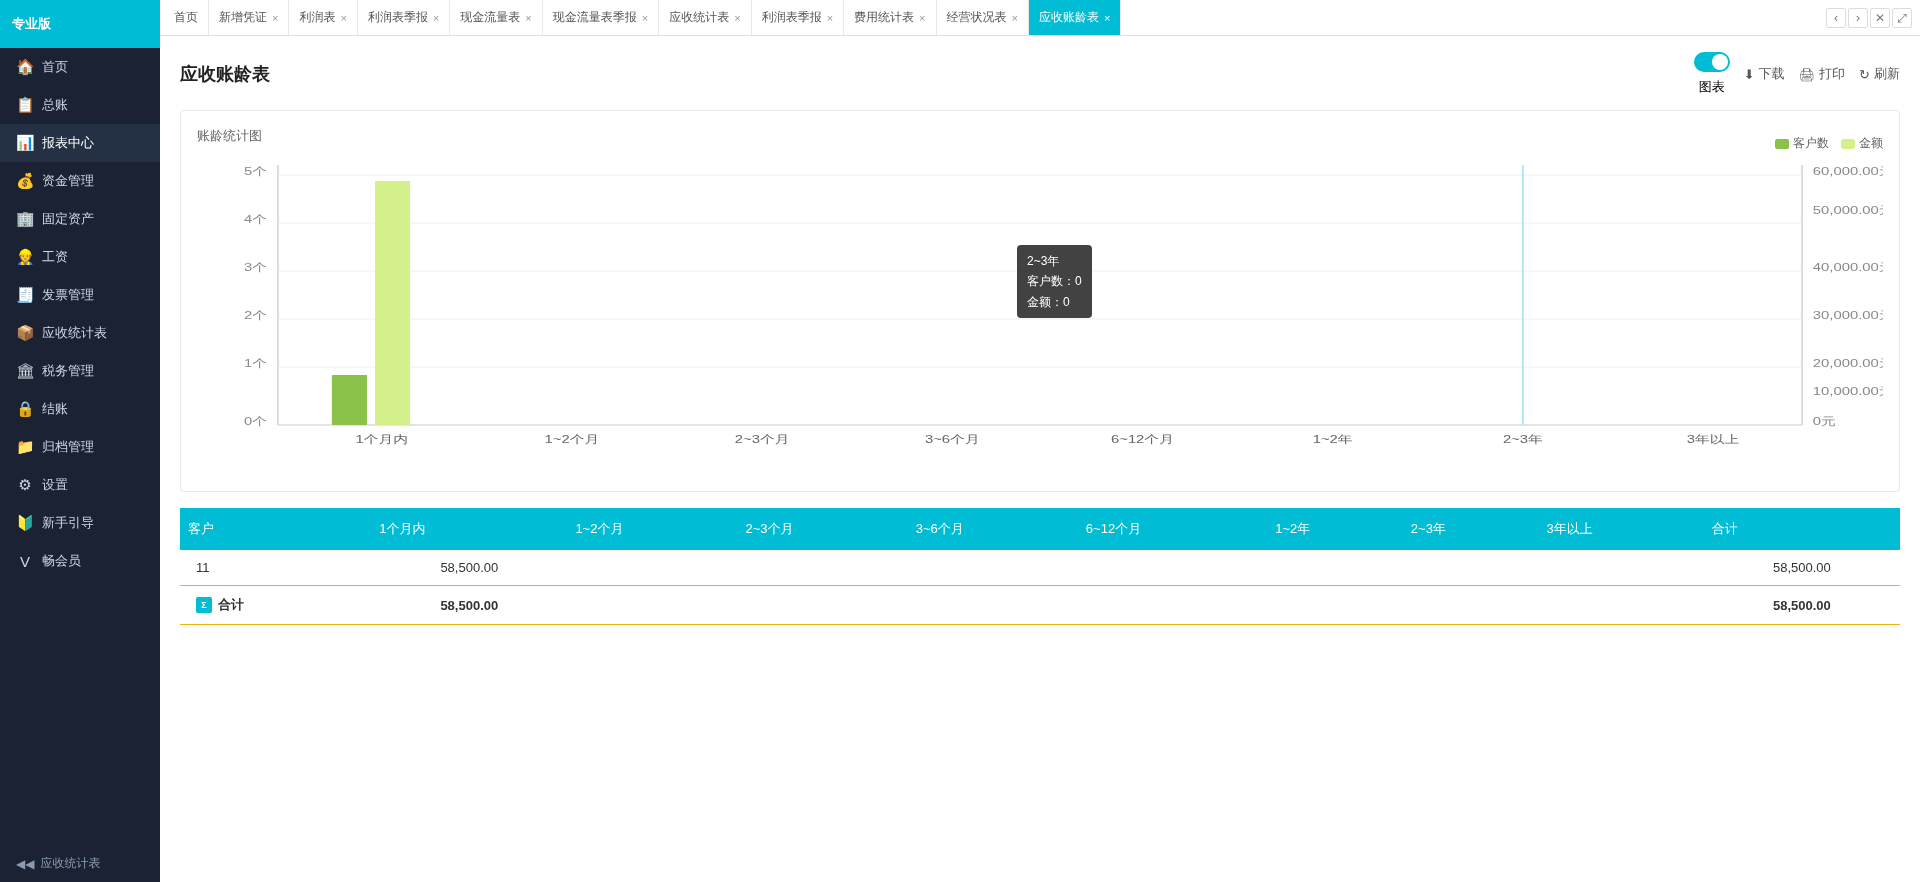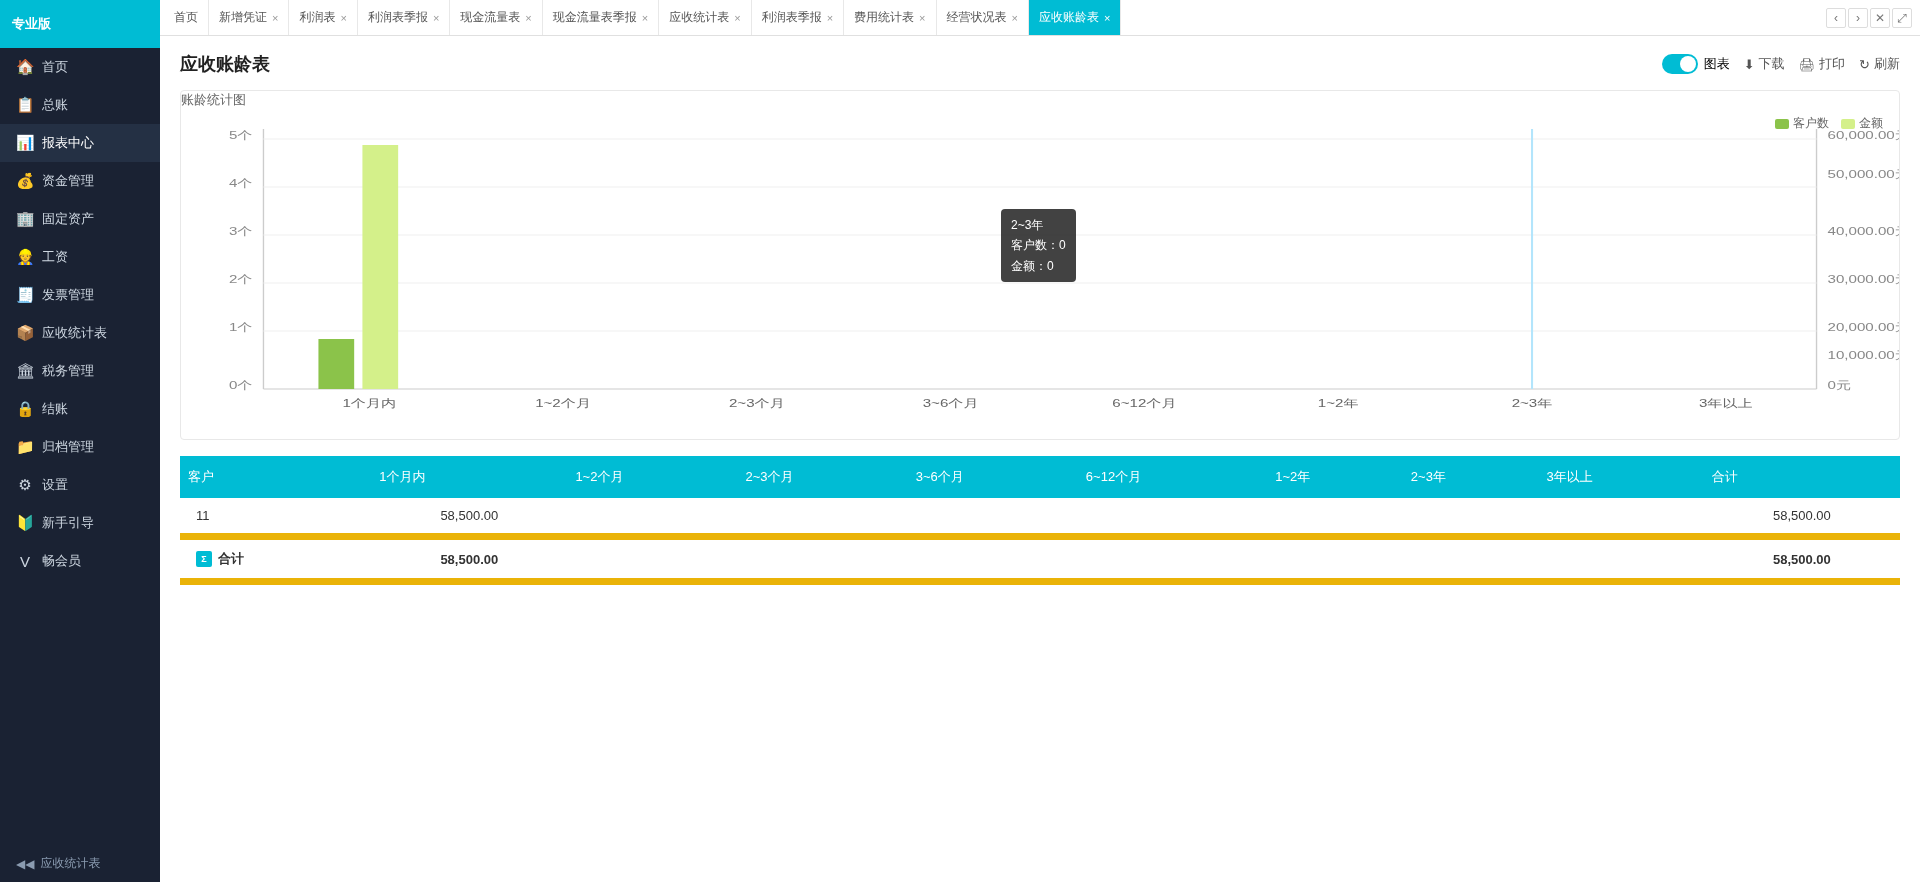--- a/index.html
+++ b/index.html
@@ -135,20 +135,21 @@
     }
     .page-actions {
       display: flex;
       align-items: center;
       gap: 14px;
     }
     .toggle-wrap {
       display: flex;
       align-items: center;
       gap: 6px;
+      flex-direction: column;
     }
     .toggle {
       width: 36px;
       height: 20px;
       background: #00bcd4;
       border-radius: 10px;
       position: relative;
       cursor: pointer;
     }
     .toggle::after {
@@ -167,20 +168,21 @@
       gap: 4px;
       cursor: pointer;
       color: #555;
       font-size: 13px;
     }
 
     
     .chart-container {
       border: 1px solid #e8e8e8;
       border-radius: 4px;
+      padding: 16px;
       margin-bottom: 16px;
       position: relative;
       background: #fff;
     }
     .chart-title {
       font-size: 13px;
       color: #666;
       margin-bottom: 10px;
     }
     .chart-legend {
@@ -220,21 +222,21 @@
       background: #00bcd4;
       color: #fff;
     }
     .data-table thead th {
       padding: 12px 8px;
       text-align: left;
       font-weight: normal;
       font-size: 13px;
     }
     .data-table tbody tr {
-      border-bottom: 7px solid #eab308;
+      border-bottom: 1px solid #eab308;
     }
     .data-table tbody td {
       padding: 10px 8px;
       text-align: center;
       font-size: 13px;
       color: #333;
     }
     .data-table tbody td:first-child { text-align: left; padding-left: 16px; }
     .total-row td {
       font-weight: bold;

